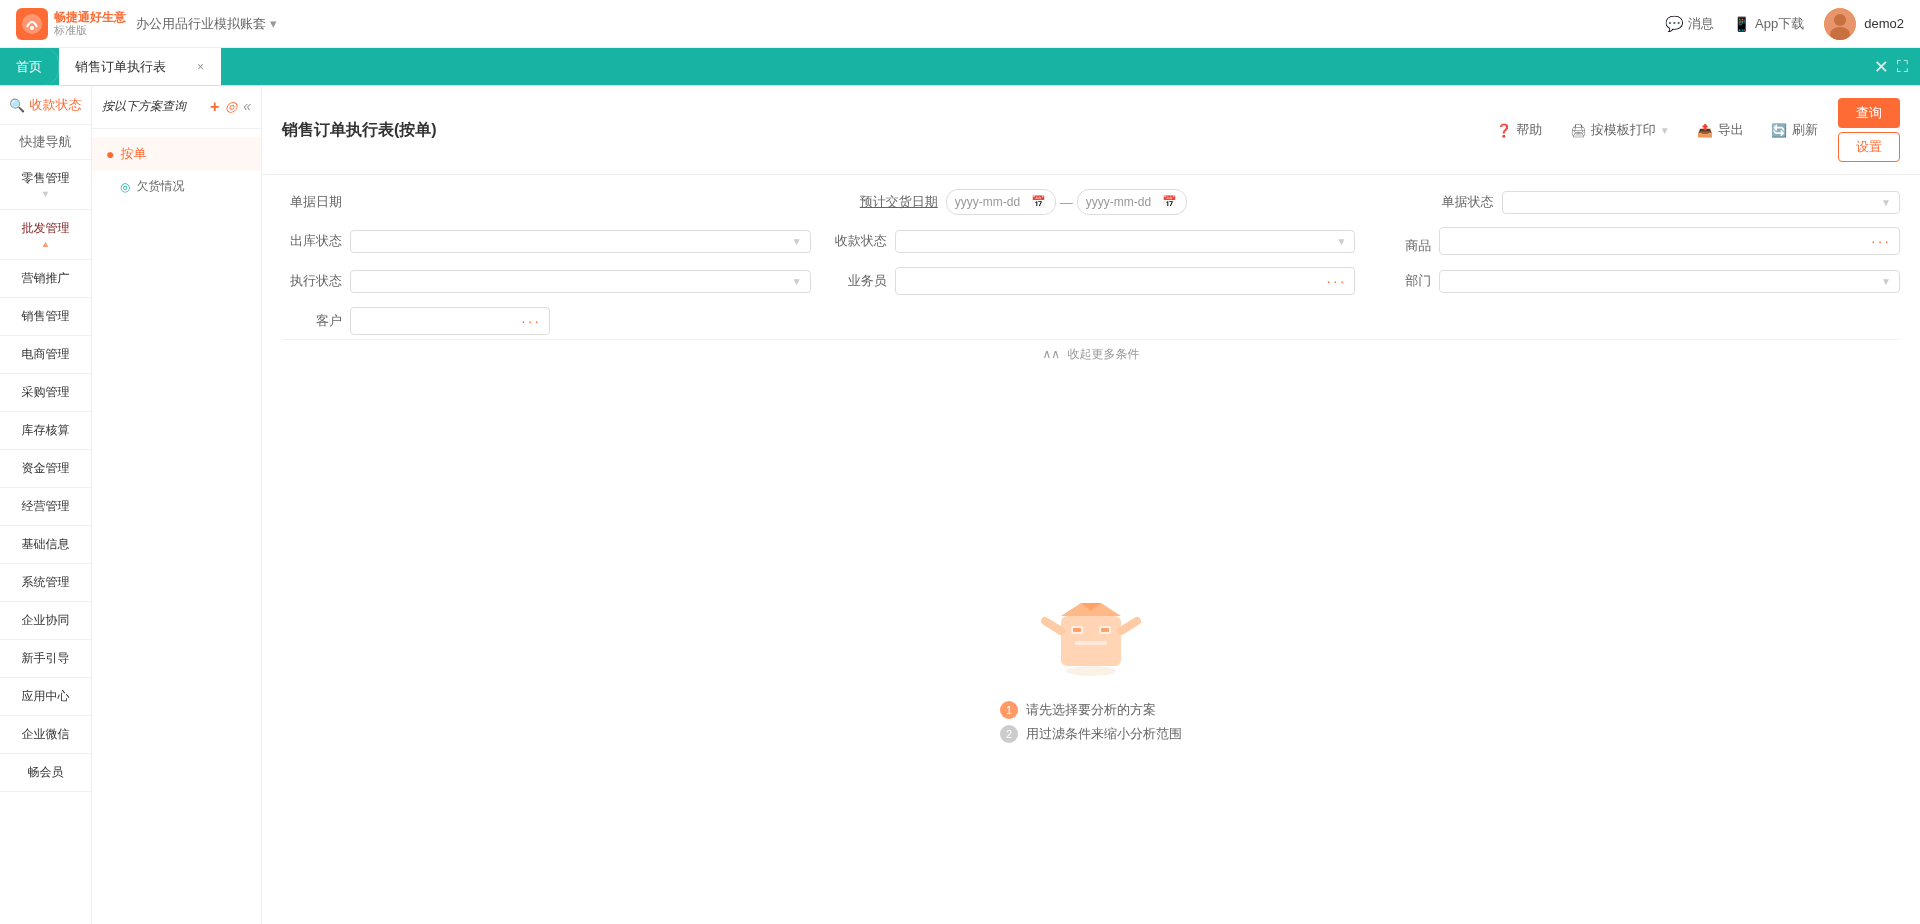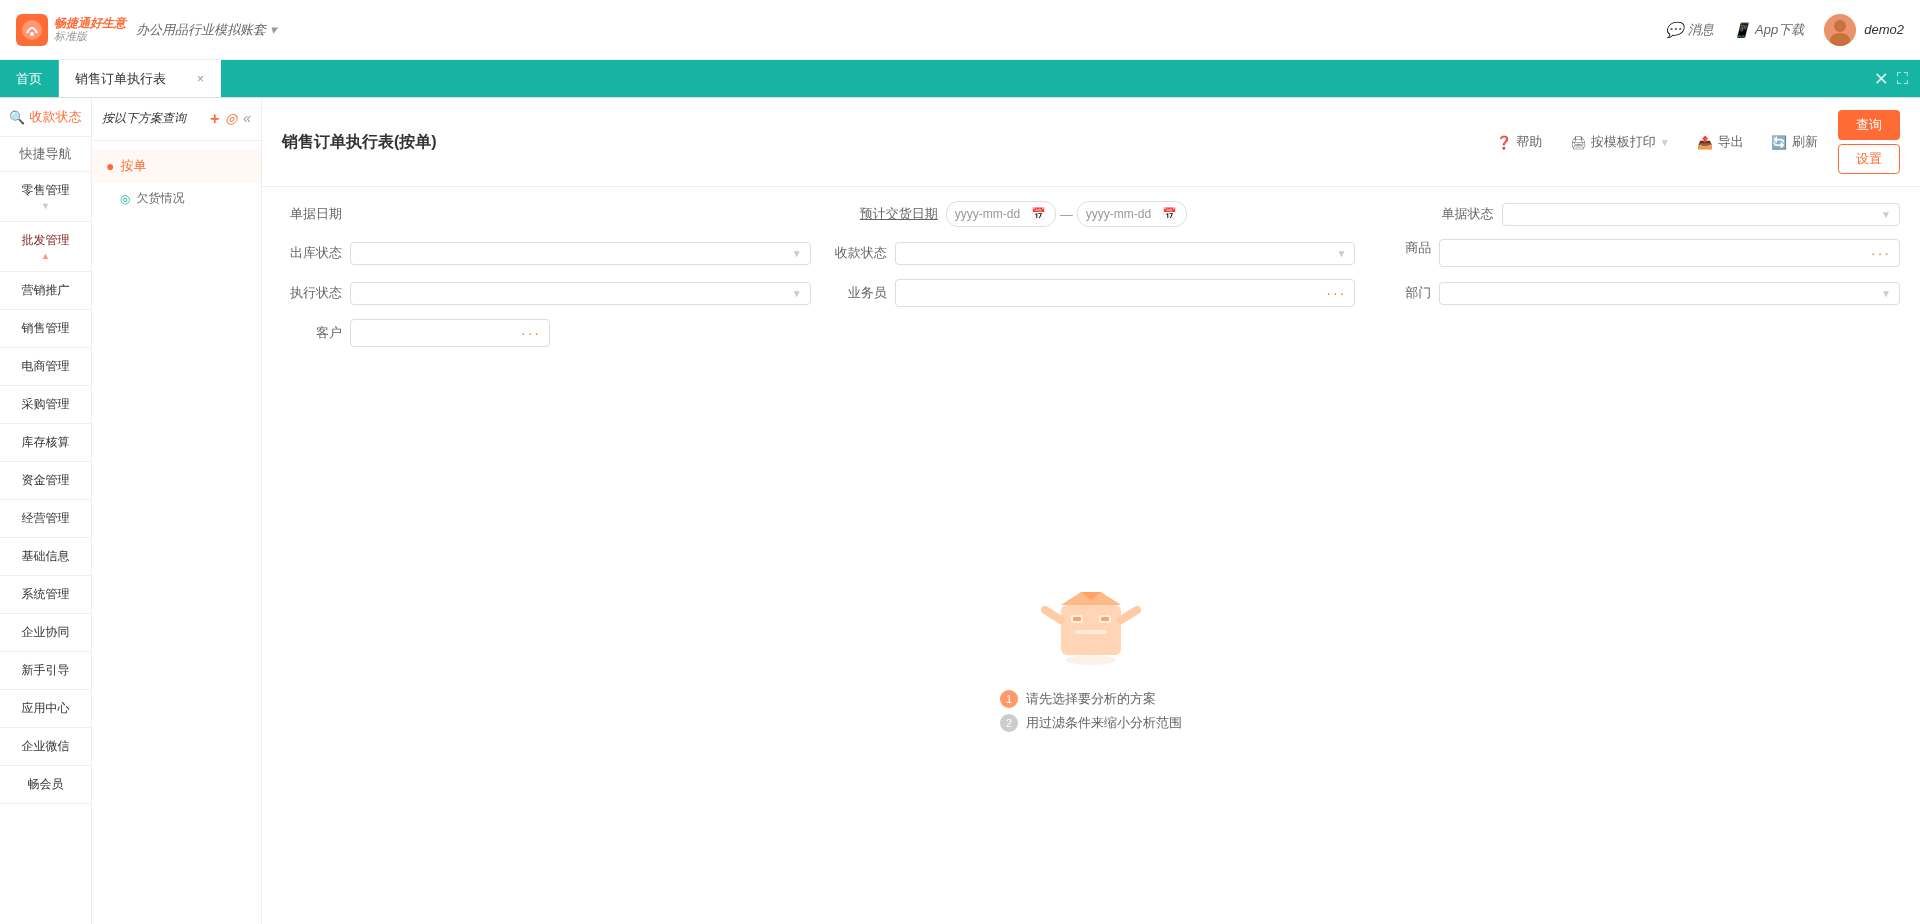--- a/index.html
+++ b/index.html
@@ -1,22 +1,22 @@
 <!DOCTYPE html>
 <html><head>
   <meta charset="utf-8">
   <style>
     * { box-sizing: border-box; margin: 0; padding: 0; }
     body { font-family: 'Microsoft YaHei', Arial, sans-serif; font-size: 13px; background: #f5f5f5; color: #333; display: flex; flex-direction: column; height: 924px; overflow: hidden; }
 
     
     .top-bar {
       display: flex; align-items: center; justify-content: space-between;
-      background: #fff; height: 60px; padding: 8px 16px;
-      border-bottom: 1px solid #eee; flex-shrink: 0; font-style: italic;
+      background: #fff; height: 48px; padding: 8px 16px;
+      border-bottom: 1px solid #eee; flex-shrink: 0;
     }
     .top-bar-left { display: flex; align-items: center; gap: 10px; }
     .logo-area { display: flex; align-items: center; gap: 6px; }
     .logo-icon { width: 32px; height: 32px; background: #ff6b35; border-radius: 6px; display: flex; align-items: center; justify-content: center; color: #fff; font-size: 12px; font-weight: bold; }
     .breadcrumb-area { display: flex; align-items: center; gap: 4px; color: #666; font-size: 13px; }
     .top-bar-right { display: flex; align-items: center; gap: 20px; }
     .top-bar-btn { display: flex; align-items: center; gap: 4px; color: #666; cursor: pointer; font-size: 13px; }
     .avatar { width: 32px; height: 32px; border-radius: 50%; background: #ffb347; display: flex; align-items: center; justify-content: center; color: #fff; font-size: 12px; overflow: hidden; }
     .user-name { color: #333; font-size: 13px; cursor: pointer; }
 
@@ -25,21 +25,21 @@
       display: flex; align-items: center; background: #f0f0f0;
       height: 38px; padding: 0; flex-shrink: 0; border-bottom: 1px solid #ddd;
       background: #17b3a3;
     }
     .tab-item {
       display: flex; align-items: center; gap: 6px;
       padding: 0 16px; height: 100%; cursor: pointer;
       font-size: 13px; color: rgba(255,255,255,0.8);
       border-right: 1px solid rgba(255,255,255,0.2);
     }
-    .tab-item.home { color: #fff; font-weight: 500; }
+    .tab-item.home { color: #fff; font-weight: 500; border-radius: 15px; }
     .tab-item.active {
       background: #fff; color: #333; font-weight: 500; gap: 27px;
     }
     .tab-close { font-size: 12px; color: #999; cursor: pointer; margin-left: 4px; }
     .tab-bar-actions { margin-left: auto; display: flex; align-items: center; gap: 8px; padding-right: 12px; }
     .tab-bar-icon { color: rgba(255,255,255,0.8); cursor: pointer; font-size: 16px; }
 
     
     .main-layout { display: flex; flex: 1; overflow: hidden; }
 
@@ -434,21 +434,21 @@
         </div>
 
         <div style="display:flex;align-items:center;gap:8px;flex:1;">
           <span class="filter-label">收款状态</span>
           <div class="select-field" style="flex:1;">
             <span></span>
             <span class="select-field-arrow">▼</span>
           </div>
         </div>
 
-        <div style="display:flex;align-items:flex-start;gap:8px;flex:1;">
+        <div style="display:flex;align-items:flex-end;gap:8px;flex:1;">
           <span class="filter-label">商品</span>
           <div class="select-field" style="flex:1;justify-content:flex-end;">
             <span class="select-field-dots">···</span>
           </div>
         </div>
       </div>
 
       <div class="filter-row">
         <div style="display:flex;align-items:center;gap:8px;flex:1;">
           <span class="filter-label">执行状态</span>
@@ -476,20 +476,24 @@
 
       <div class="filter-row" style="margin-bottom:0;">
         <div style="display:flex;align-items:center;gap:8px;">
           <span class="filter-label">客户</span>
           <div class="select-field" style="min-width:200px;justify-content:flex-end;">
             <span class="select-field-dots">···</span>
           </div>
         </div>
       </div>
 
+      <div class="collapse-btn">
+        <span>∧∧</span>
+        <span style="margin-left:4px;">收起更多条件</span>
+      </div>
     </div>
 
     <div class="empty-state">
 
       <div style="width:120px;height:120px;position:relative;margin-bottom:20px;">
         <svg width="120" height="120" viewBox="0 0 120 120">
 
           <rect x="30" y="55" width="60" height="50" rx="6" fill="#FFCBA4" opacity="0.8"></rect>
 
           <path d="M30 55 L50 42 L70 42 L90 55" fill="#FFB07A" opacity="0.9"></path>

